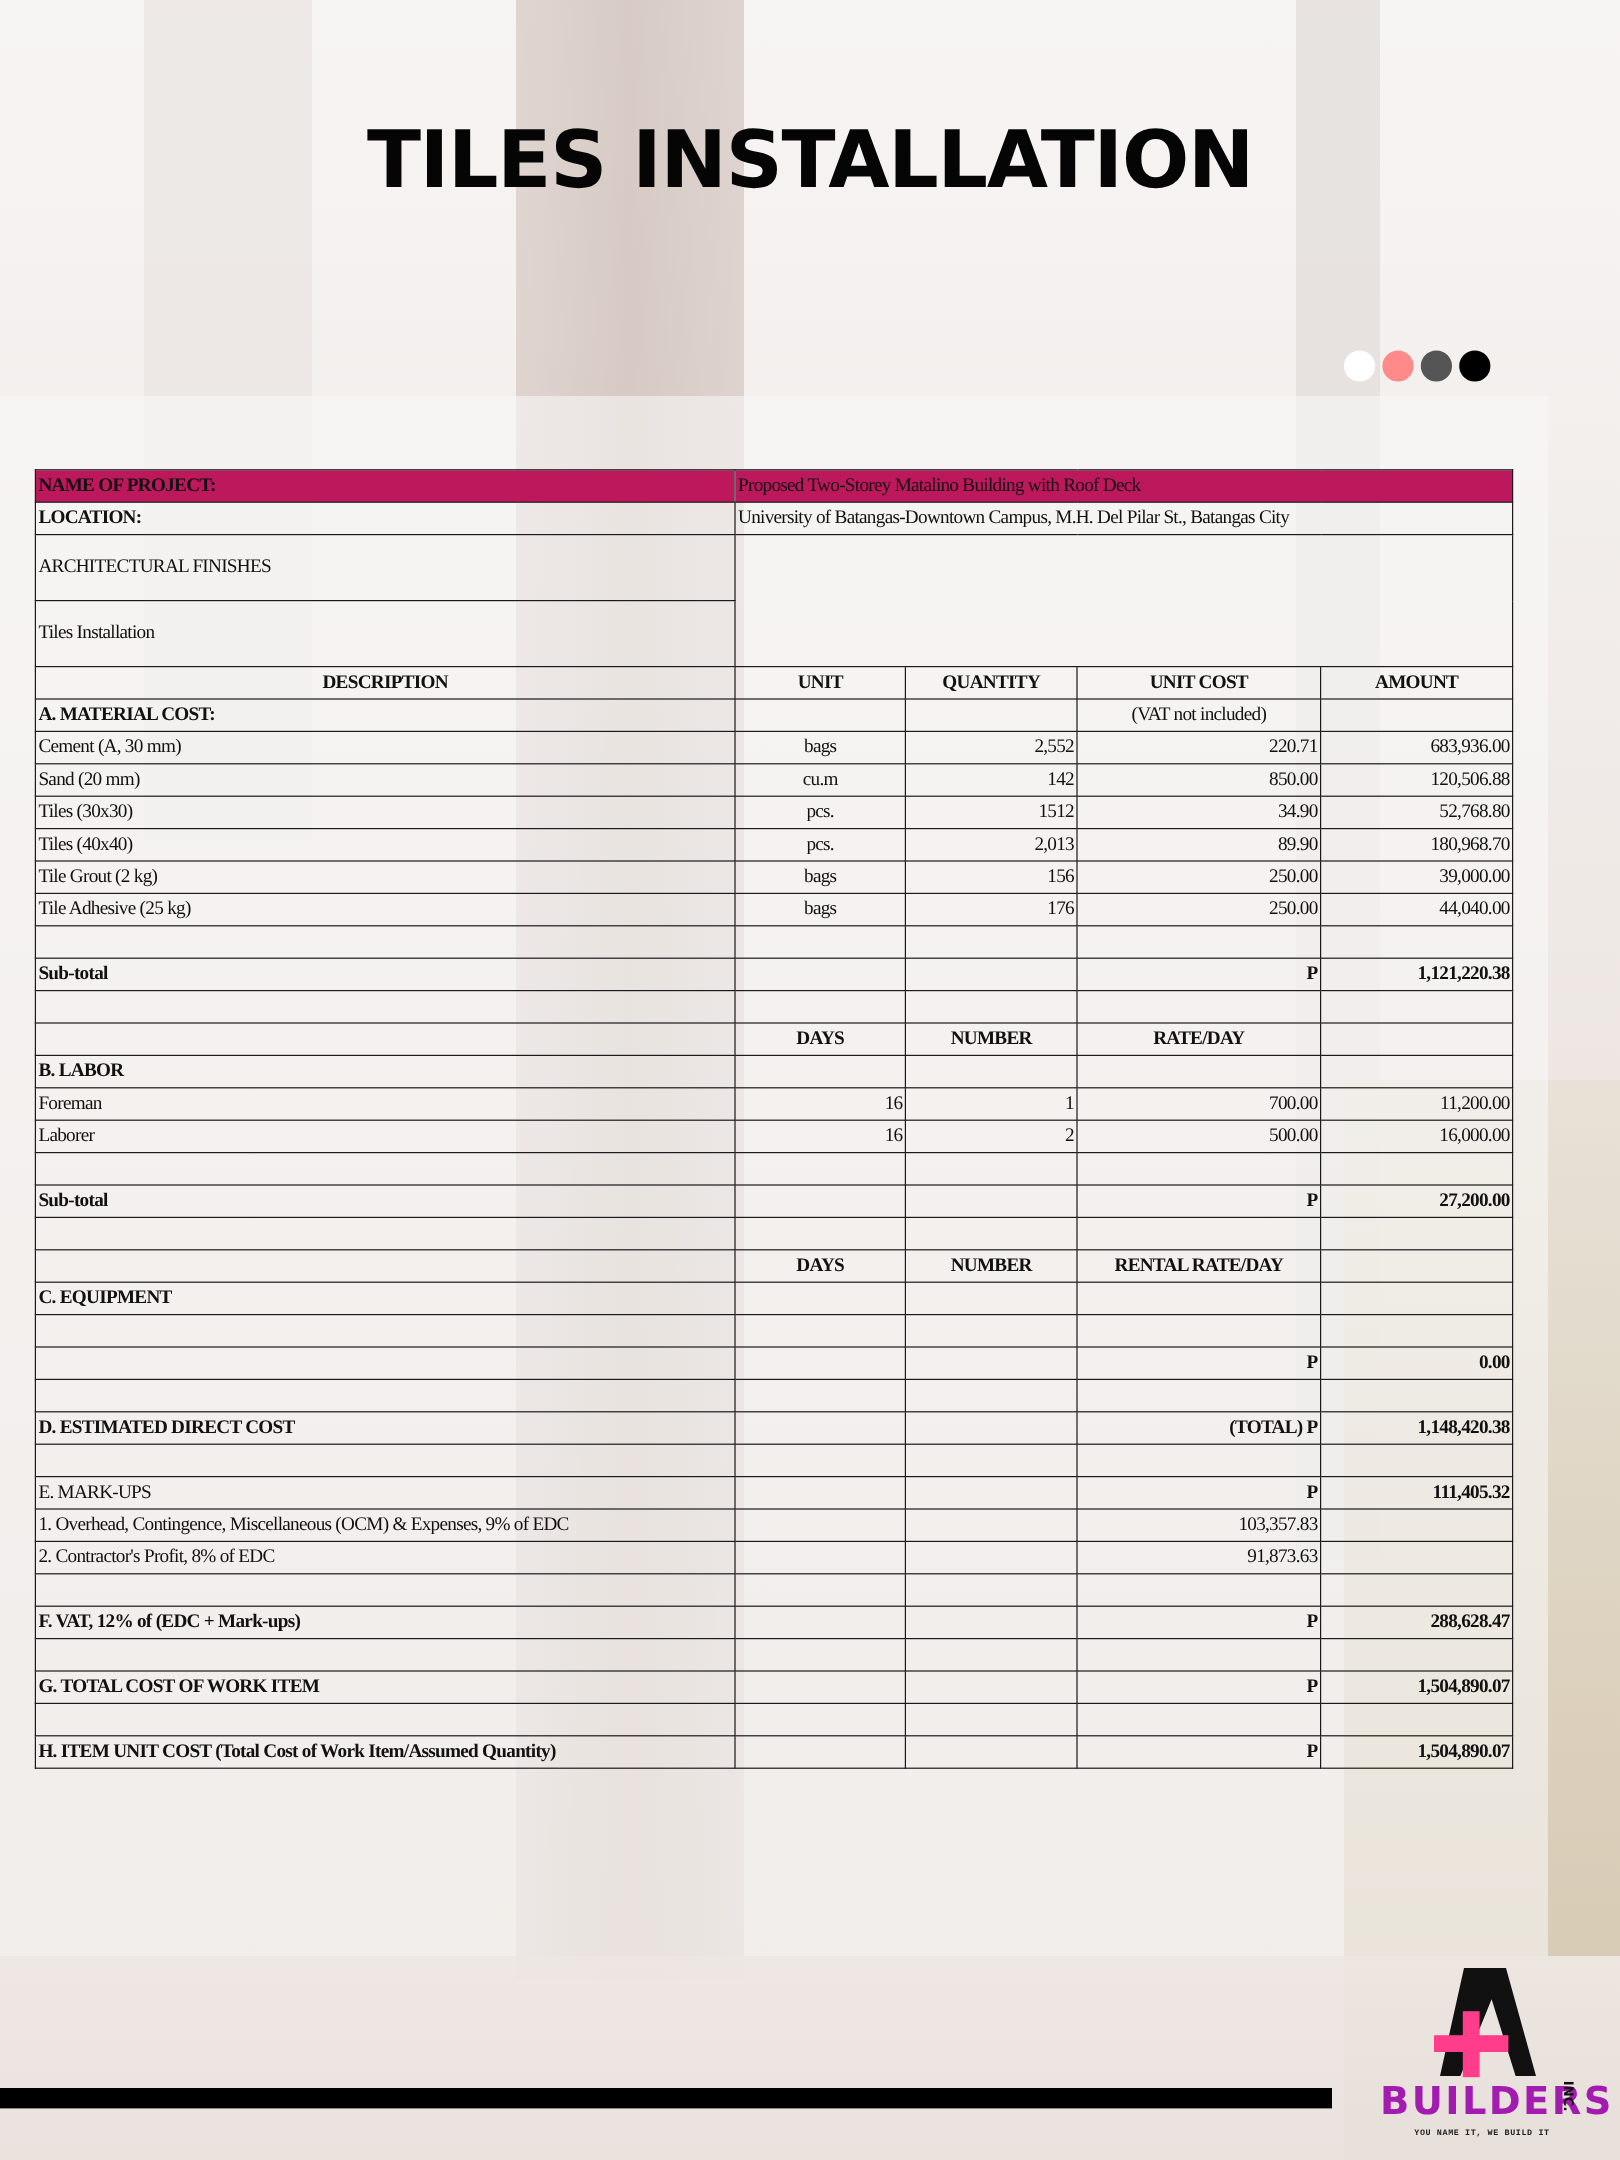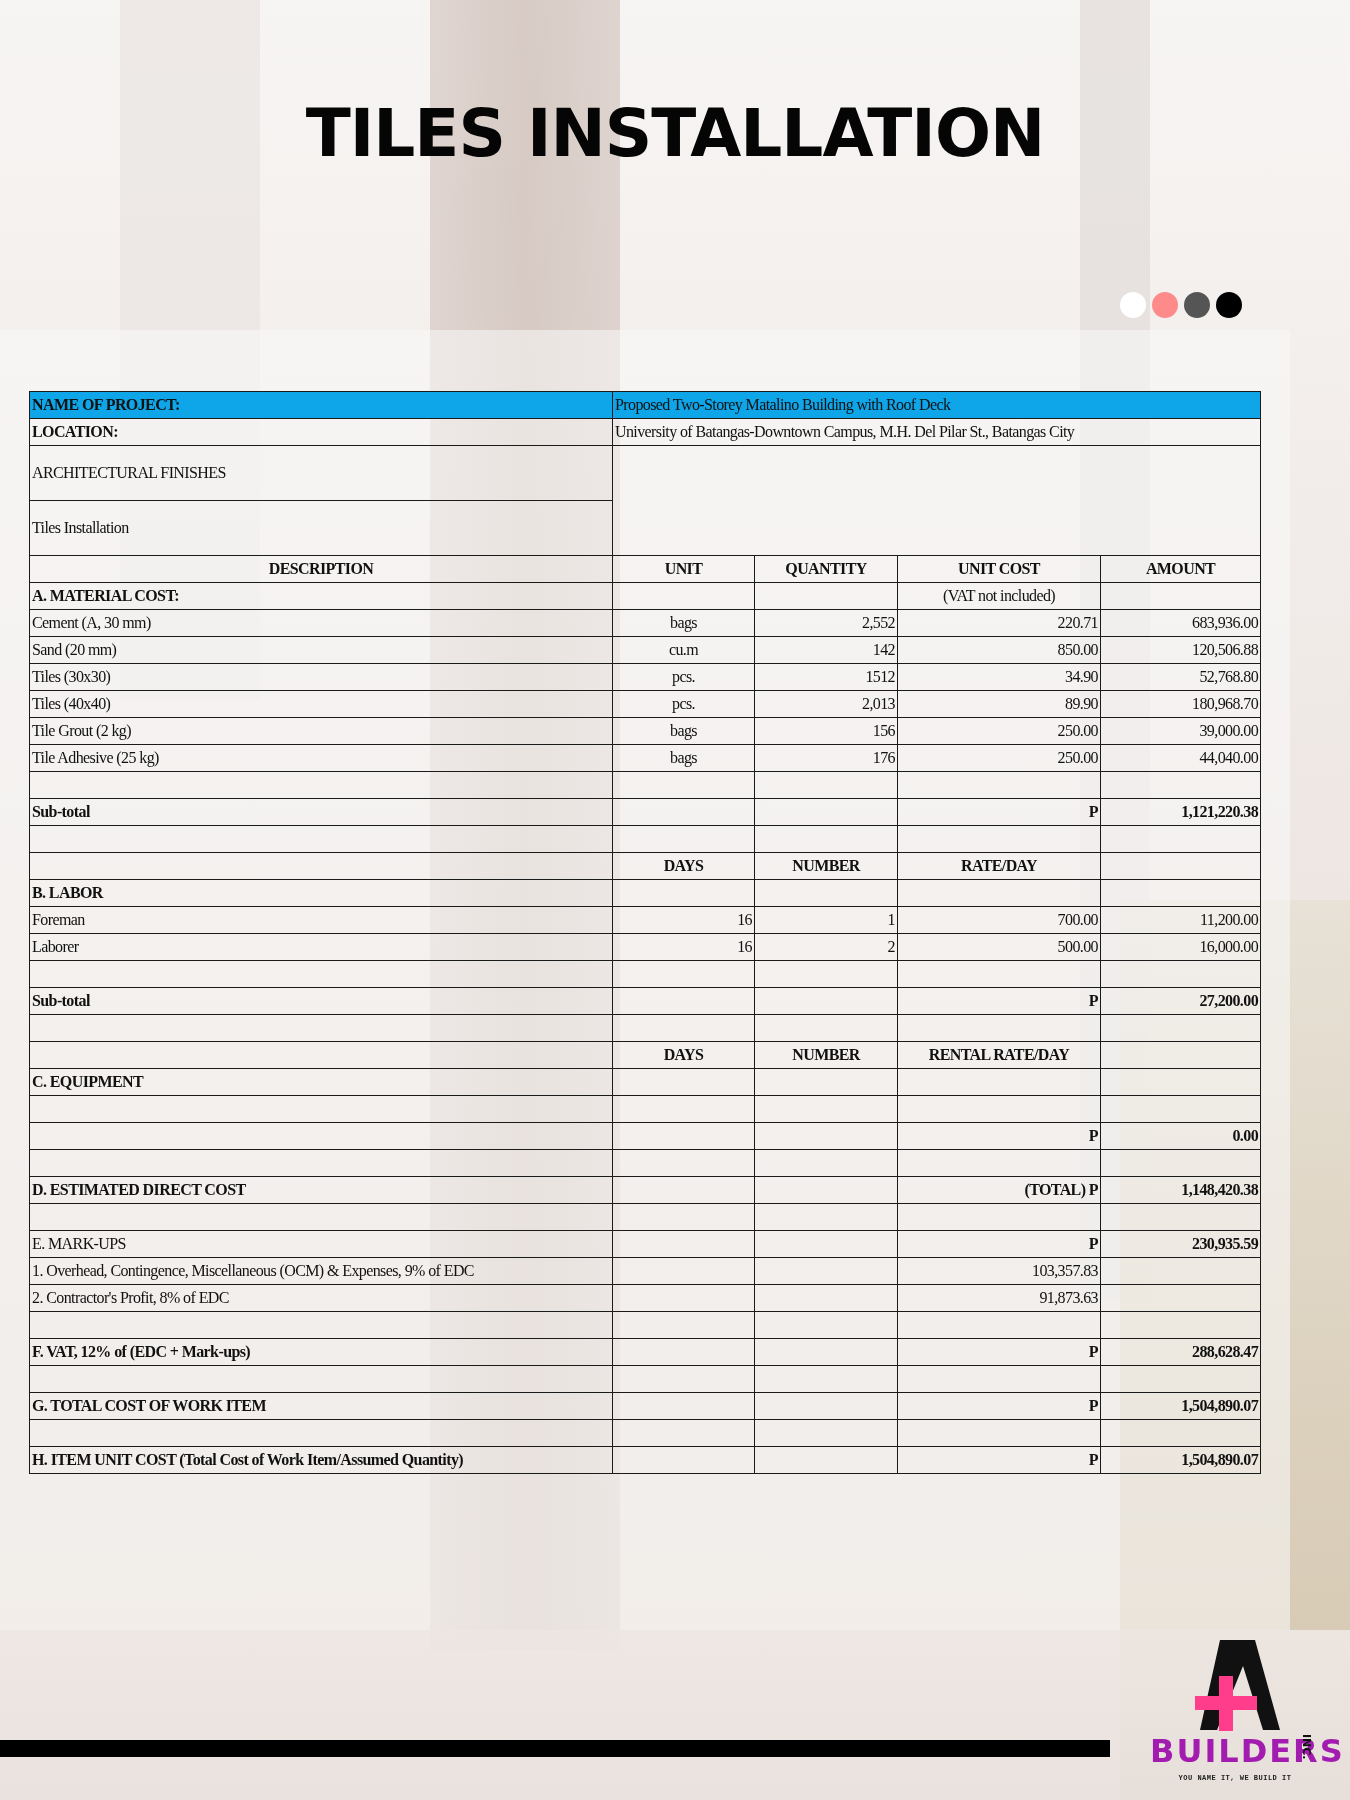--- a/index.html
+++ b/index.html
@@ -40,21 +40,21 @@
   table.sheet td {
     border:1.5px solid #1a1a1a;
     height:26px; padding:0 2px; line-height:26px;
     white-space:nowrap; overflow:hidden;
     letter-spacing:-0.6px;
   }
   table.sheet td.tall { height:54px; }
   .b { font-weight:bold; }
   .c { text-align:center; }
   .r { text-align:right; }
-  .pink td { background:#0ea5e9; }
+  .pink td { background:#be185d; }
   .hdr td { font-weight:bold; text-align:center;margin-top:40px; }
 
   .footer-bar { position:absolute; left:0; top:1740px; width:1110px; height:17px; background:#000; }
   .logo { position:absolute; left:1145px; top:1638px; width:190px; height:150px; }
   .logo-word {
     position:absolute; left:1150px; top:1732px; width:160px;
     font-family:"DejaVu Sans", sans-serif; font-weight:bold; font-size:32px; letter-spacing:2px; color:#a21caf;
   }
   .logo-inc {
     position:absolute; left:1300px; top:1734px;
@@ -291,21 +291,21 @@
         <td></td>
         <td></td>
         <td></td>
         <td></td>
       </tr>
   <tr>
     <td>E. MARK-UPS</td>
     <td></td>
         <td></td>
     <td class="r b">P</td>
-    <td class="r b">230,935.59</td>
+    <td class="r b">111,405.32</td>
   </tr>
   <tr>
     <td>1. Overhead, Contingence, Miscellaneous (OCM) &amp; Expenses, 9% of EDC</td>
     <td></td>
         <td></td>
     <td class="r">103,357.83</td>
     <td></td>
   </tr>
   <tr>
     <td>2. Contractor's Profit, 8% of EDC</td>

